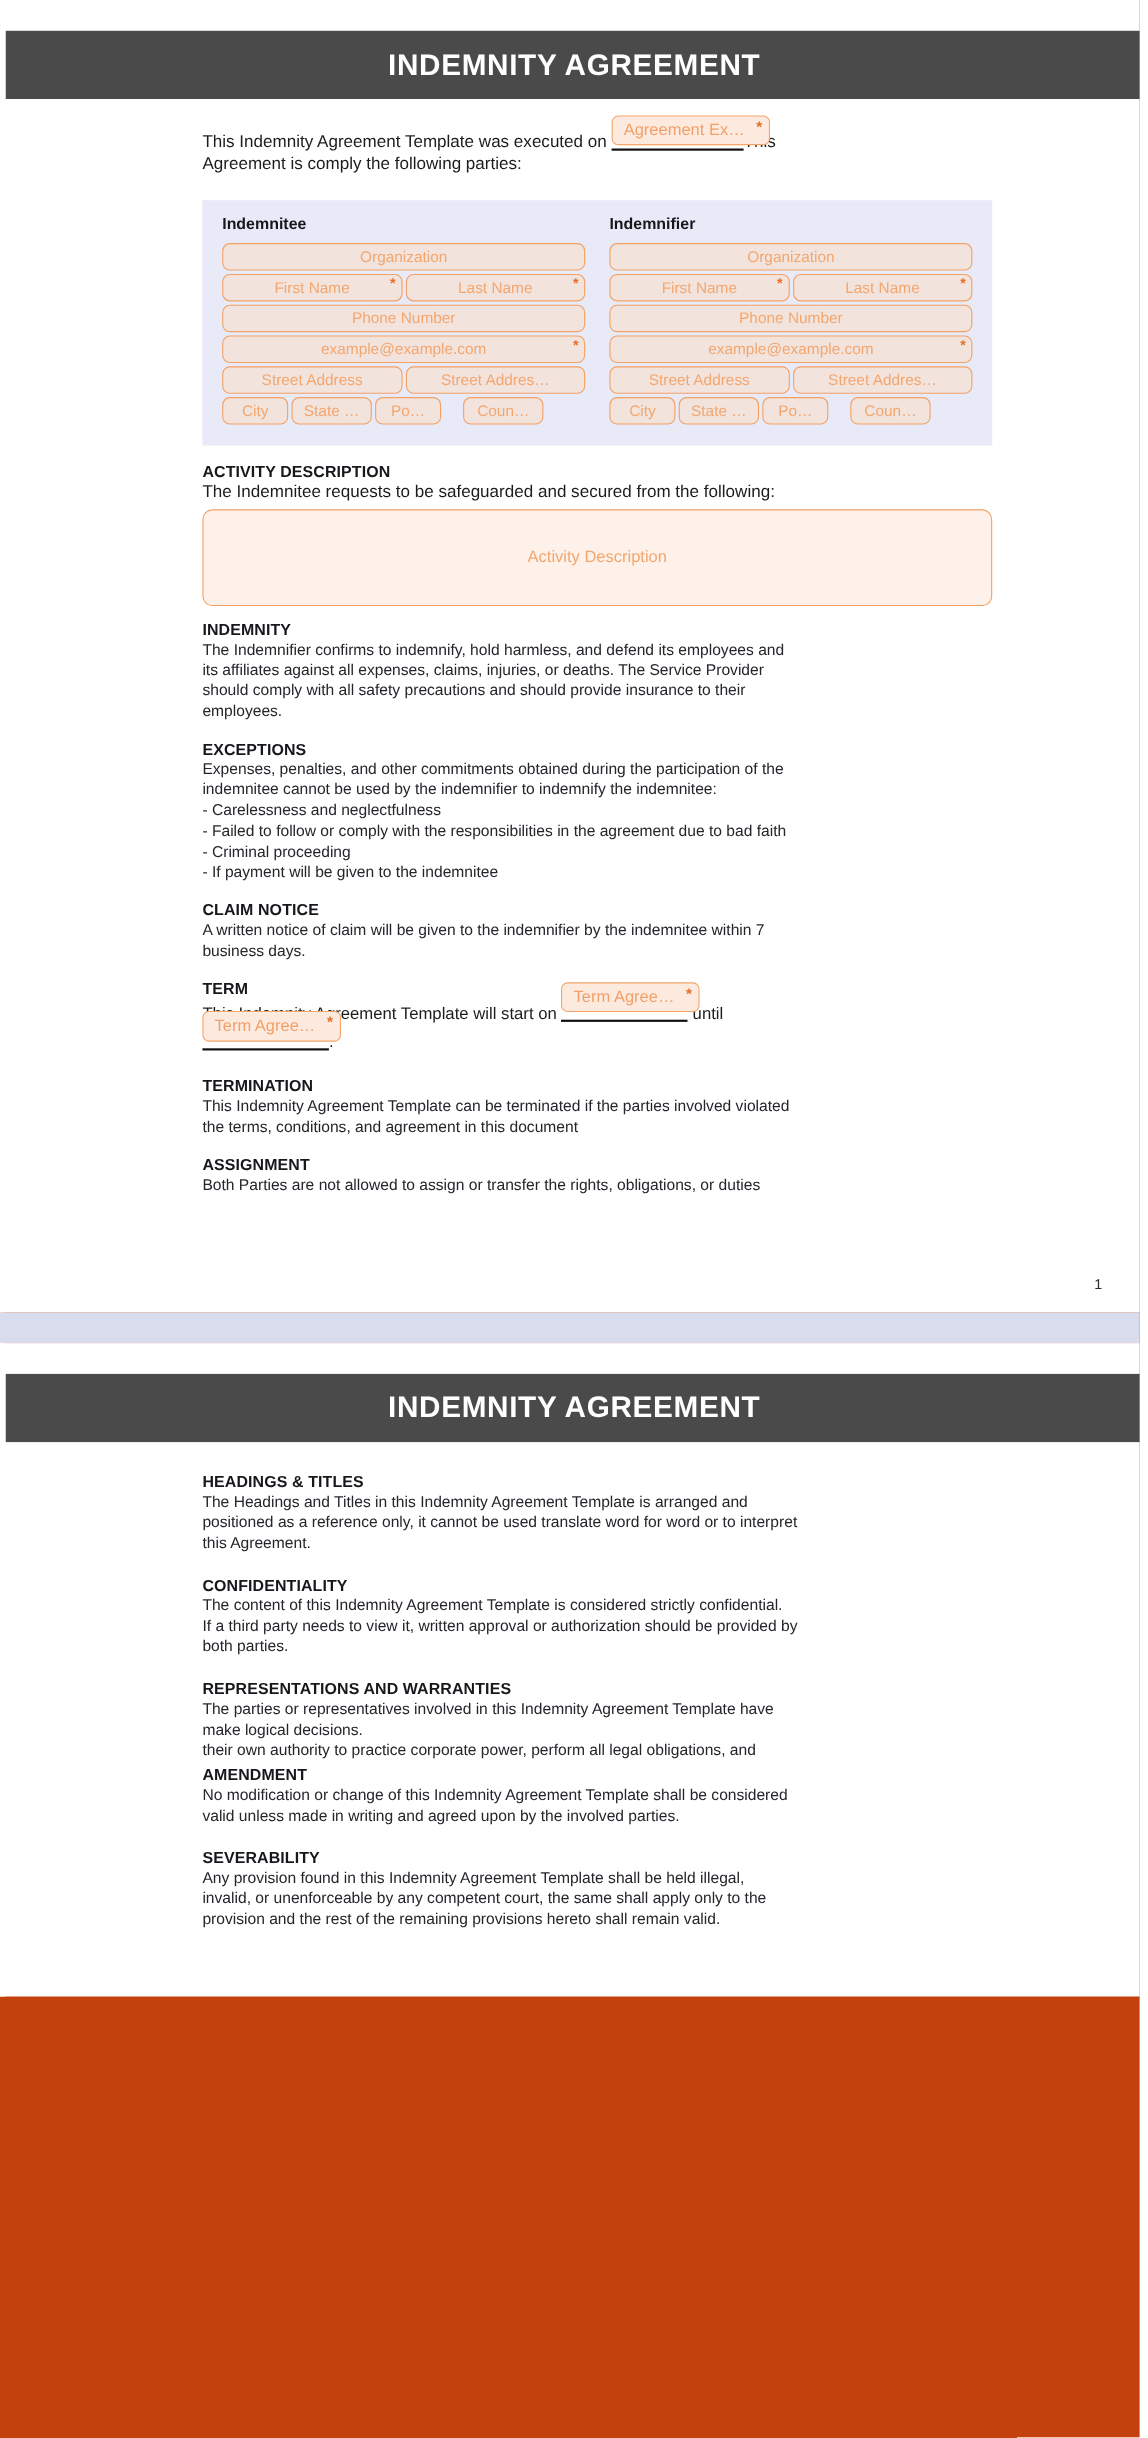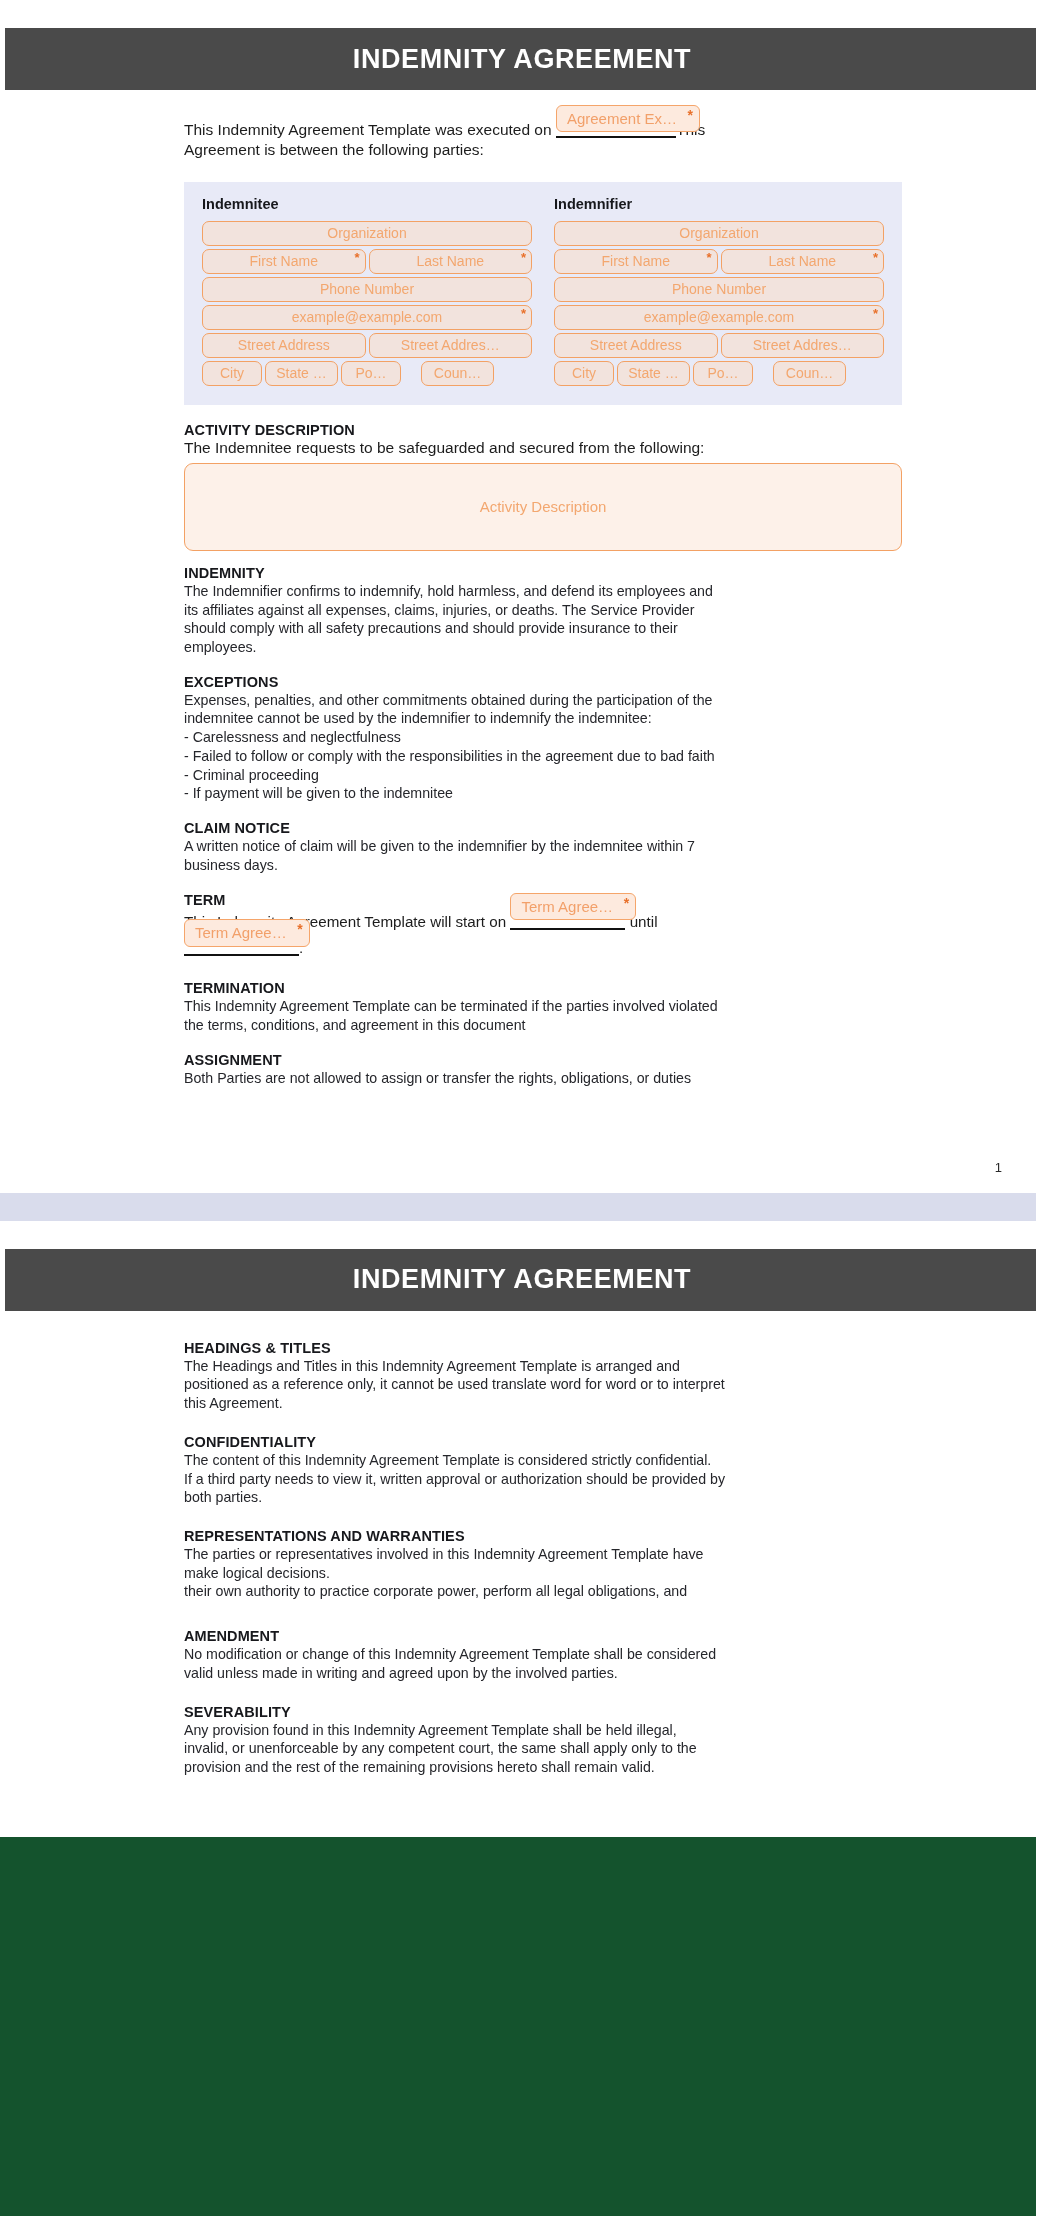--- a/index.html
+++ b/index.html
@@ -6,21 +6,21 @@
 
   html, body {
     width: 1044px;
     background: #ffffff;
     font-family: "Liberation Sans", sans-serif;
   }
 
   .viewport {
     width: 1036px;
     min-height: 2216px;
-    background: #14532d;
+    background: #c2410c;
     position: relative;
     overflow: hidden;
   }
 
   
   .page {
     width: 1044px;
     background: #ffffff;
     position: relative;
     padding-bottom: 2px;
@@ -228,21 +228,21 @@
 
       <div class="intro">
         <span>This Indemnity Agreement Template was executed on</span>
         <span class="fill">
           <span class="fill-rule" style="width:120px"></span>
           <span class="fill-chip">
             <span>Agreement Ex…</span>
             <span class="req">*</span>
           </span>
         </span><span>This</span>
-        <span class="line2">Agreement is between the following parties:</span>
+        <span class="line2">Agreement is comply the following parties:</span>
       </div>
 
       <div class="parties">
 
         <div class="party-col">
           <div class="party-label">Indemnitee</div>
 
           <div class="frow">
             <div class="fld">
               <span>Organization</span>
@@ -472,21 +472,21 @@
 
       <div class="sec" style="margin-top:21px">
         <div class="sec-head">REPRESENTATIONS AND WARRANTIES</div>
         <div class="sec-body">
           <span class="ln">The parties or representatives involved in this Indemnity Agreement Template have</span>
           <span class="ln">make logical decisions.</span>
           <span class="ln">their own authority to practice corporate power, perform all legal obligations, and</span>
         </div>
       </div>
 
-      <div class="sec" style="margin-top:27px">
+      <div class="sec" style="margin-top:5px">
         <div class="sec-head">AMENDMENT</div>
         <div class="sec-body">
           <span class="ln">No modification or change of this Indemnity Agreement Template shall be considered</span>
           <span class="ln">valid unless made in writing and agreed upon by the involved parties.</span>
         </div>
       </div>
 
       <div class="sec" style="margin-top:21px">
         <div class="sec-head">SEVERABILITY</div>
         <div class="sec-body">

